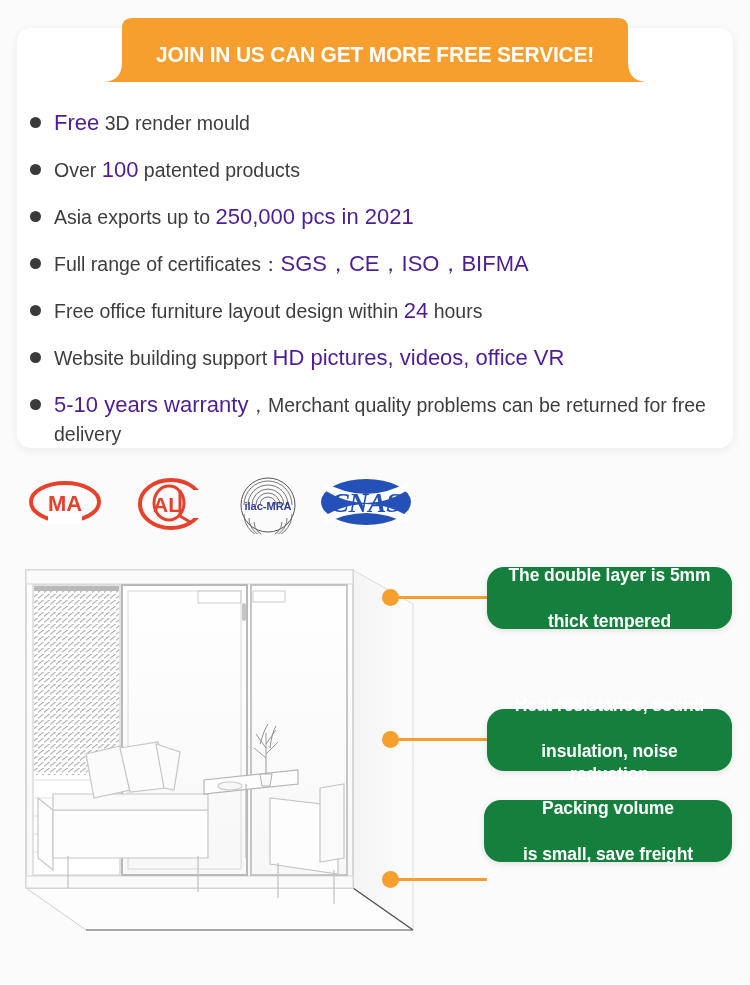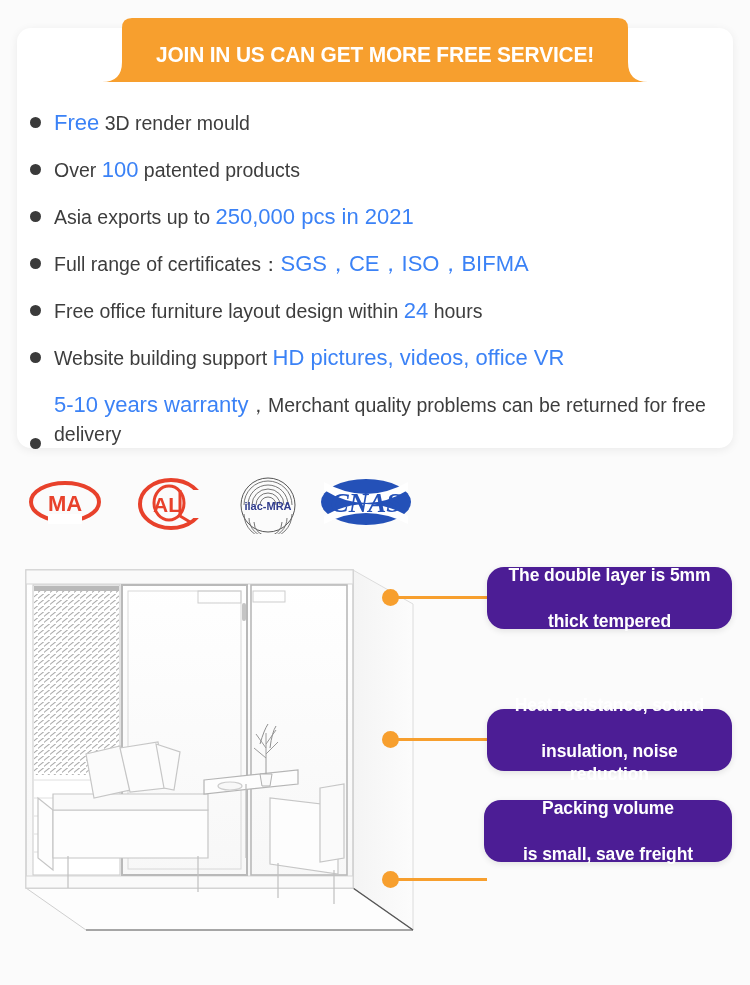--- a/index.html
+++ b/index.html
@@ -56,37 +56,37 @@
     position: absolute;
     left: 30px;
     top: 108px;
     width: 690px;
   }
   .bullet-row {
     display: flex;
     align-items: flex-start;
     margin-bottom: 17px;
   }
-  .bullet-row:last-child { margin-bottom: 4px; align-items: flex-end; }
+  .bullet-row:last-child { margin-bottom: 4px; }
   .dot {
     width: 11px;
     height: 11px;
     border-radius: 50%;
     background: #3a3a3a;
     flex: 0 0 auto;
     margin-top: 9px;
     margin-right: 13px;
   }
   .bullet-text {
     font-size: 19.5px;
     line-height: 29px;
     color: #3d3d3d;
     font-family: "Liberation Sans", sans-serif;
   }
-  .hl-big { color: #3b82f6; font-size: 22px; }
+  .hl-big { color: #4c1d95; font-size: 22px; }
 
   
   .certs {
     position: absolute;
     left: 26px;
     top: 476px;
     display: flex;
   }
   .cert { margin-right: 32px; }
   .cert:last-child { margin-right: 0; }
@@ -96,21 +96,21 @@
     position: absolute;
     left: 8px;
     top: 558px;
     width: 420px;
     height: 410px;
   }
 
   
   .callout {
     position: absolute;
-    background: #4c1d95;
+    background: #15803d;
     border-radius: 17px;
     color: #ffffff;
     text-align: center;
     font-size: 17.5px;
     line-height: 23px;
     font-weight: bold;
     font-family: "Liberation Sans", sans-serif;
     display: flex;
     align-items: center;
     justify-content: center;

